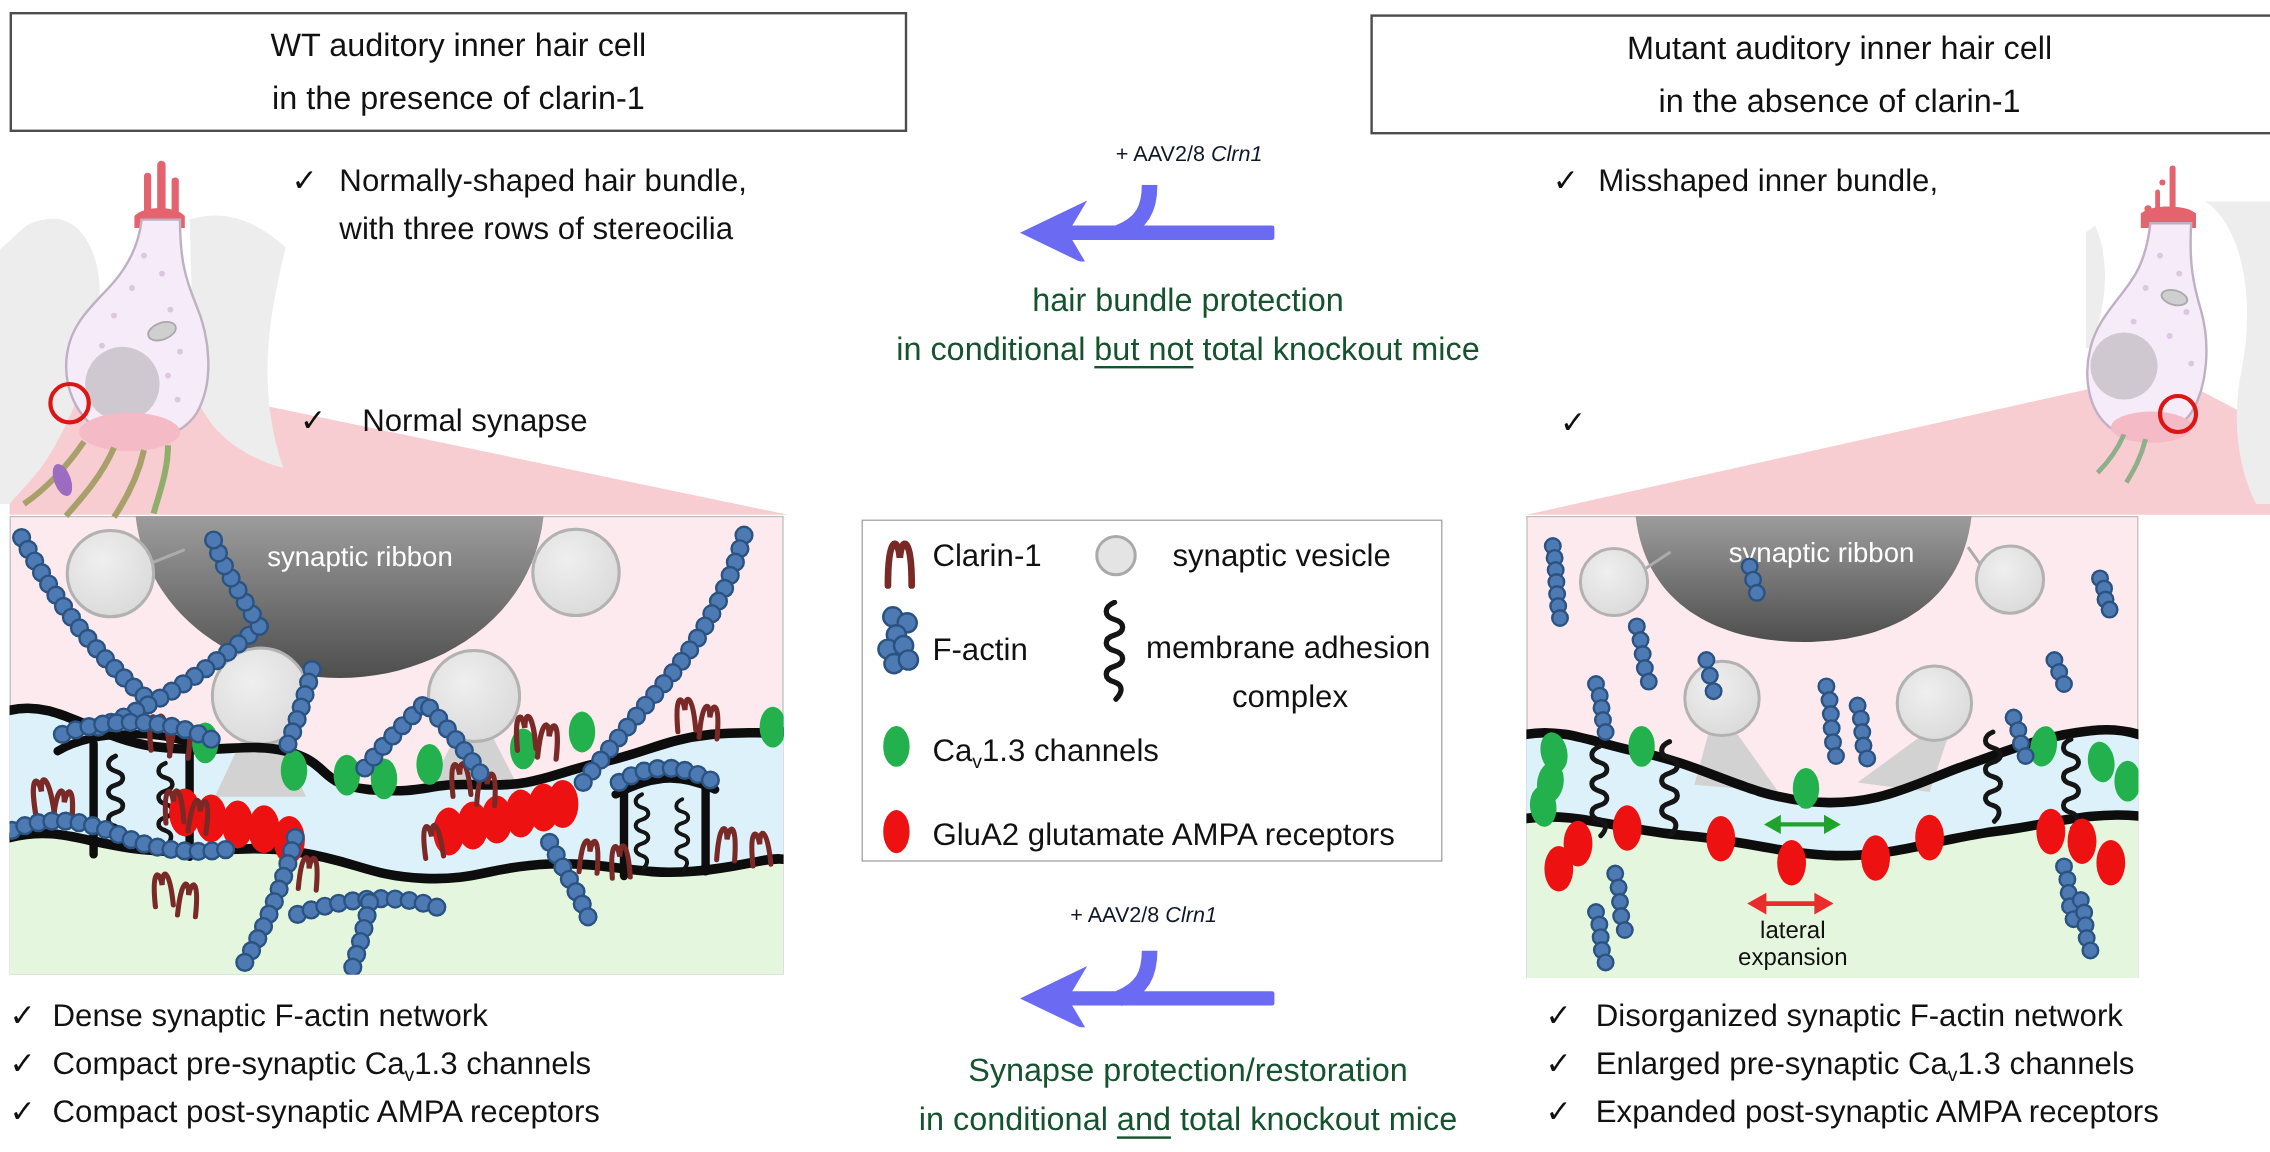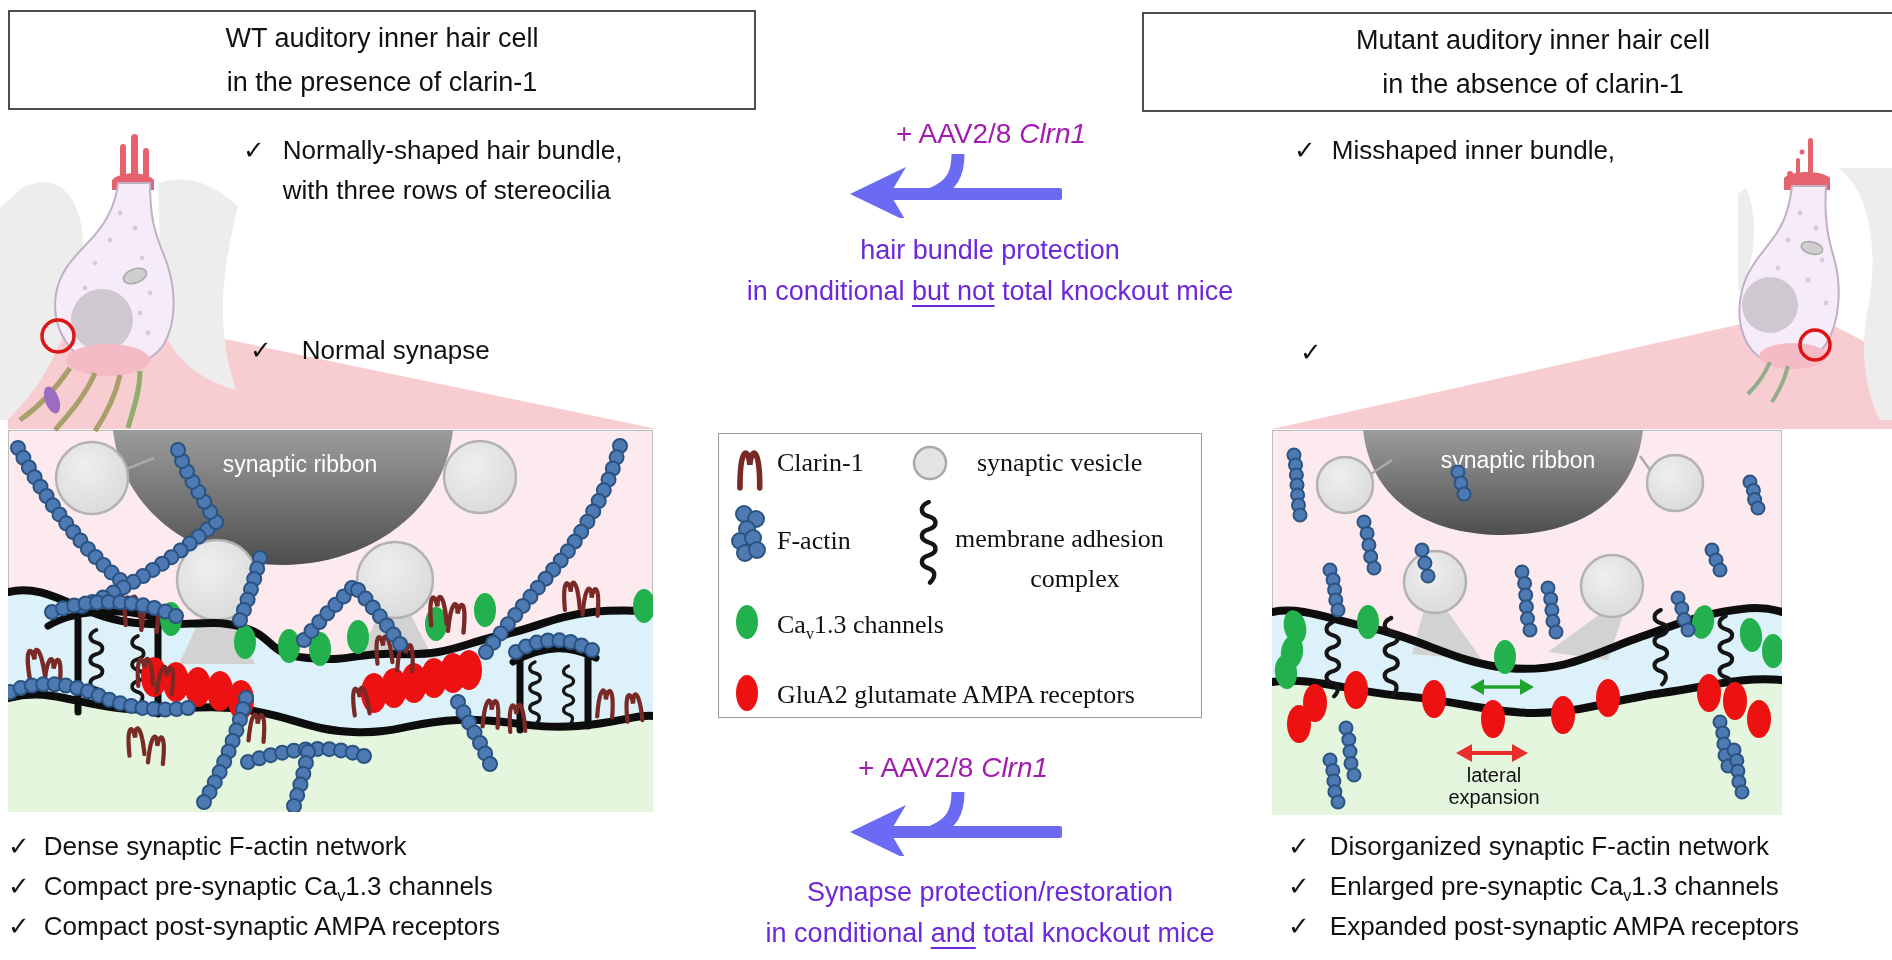--- a/index.html
+++ b/index.html
@@ -8,23 +8,23 @@
   .abs{position:absolute;}
   
   .titlebox{border:2px solid #4d4d4d;background:#fff;text-align:center;
             font-size:27px;line-height:44px;padding-top:4px;z-index:5;}
   
   .chk-row{display:flex;align-items:flex-start;font-size:26px;line-height:40px;}
   .chk{flex:0 0 auto;}
   .chk-text{white-space:nowrap;}
   .lines div{white-space:nowrap;}
   sub{font-size:62%;line-height:0;}
-  .cap{position:absolute;text-align:center;font-size:27px;line-height:41px;color:#6d28d9;z-index:5;}
+  .cap{position:absolute;text-align:center;font-size:27px;line-height:41px;color:#14532d;z-index:5;}
   .u{text-decoration:underline;text-underline-offset:5px;}
-  .plusline{position:absolute;text-align:center;font-size:28px;color:#a21caf;z-index:5;white-space:nowrap;}
+  .plusline{position:absolute;text-align:center;font-size:18px;color:#0f172a;z-index:5;white-space:nowrap;}
   
   #legend{border:1.5px solid #9a9a9a;background:#fff;z-index:6;font-size:26px;}
   #legend .abs{white-space:nowrap;}
   
   svg{display:block;}
   .beads circle{fill:#4d7ab2;stroke:#2b5382;stroke-width:2;}
   .membrane{fill:none;stroke:#0d0d0d;stroke-width:8;stroke-linecap:round;}
   .membrane2{fill:none;stroke:#0d0d0d;stroke-width:7;stroke-linecap:round;}
   .ves{fill:url(#vesGrad);stroke:#b2b2b2;stroke-width:2.5;}
   .ves2{fill:url(#vesGrad2);stroke:#b2b2b2;stroke-width:2.5;}
@@ -107,21 +107,21 @@
   <svg class="abs z5" style="left:846px;top:792px;" width="222" height="64">
     <rect x="44" y="34" width="172" height="12" rx="2" fill="#6a6af2"></rect>
     <polygon points="4,40 60,13 44,40 60,67" fill="#6a6af2"></polygon>
     <path d="M112,0 C112,20 106,32 86,40" fill="none" stroke="#6a6af2" stroke-width="13"></path>
   </svg>
   <div class="cap" style="left:660px;top:872px;width:660px;">
     <div>Synapse protection/restoration</div>
     <div><span>in conditional </span><span class="u">and</span><span> total knockout mice</span></div>
   </div>
 
-  <div id="legend" class="abs" style="left:718px;top:433px;width:482px;height:283px;font-family:Liberation Serif, serif;">
+  <div id="legend" class="abs" style="left:718px;top:433px;width:482px;height:283px;">
     <svg class="abs" style="left:14px;top:4px" width="40" height="54">
       <use href="#clarin" transform="translate(2,2) scale(1.65)"></use>
     </svg>
     <span class="abs" style="left:58px;top:14px">Clarin-1</span>
 
     <svg class="abs" style="left:192px;top:10px" width="40" height="40">
       <circle cx="19" cy="19" r="16" fill="#e4e4e4" stroke="#a9a9a9" stroke-width="2.5"></circle>
     </svg>
     <span class="abs" style="left:258px;top:14px">synaptic vesicle</span>
 

